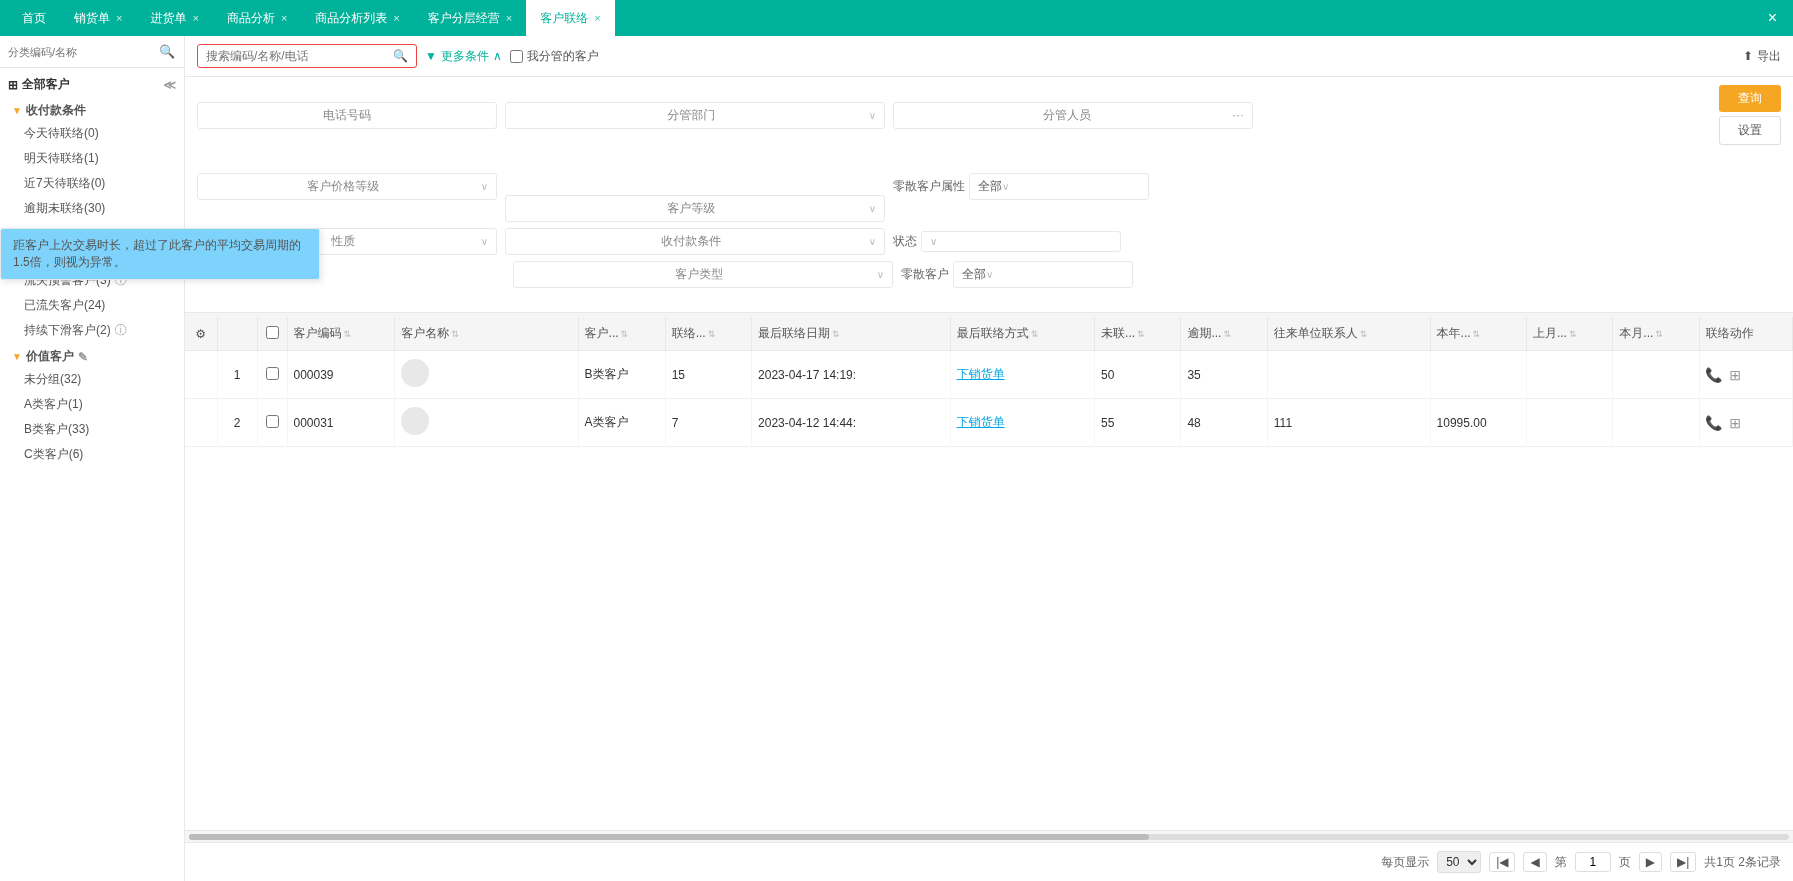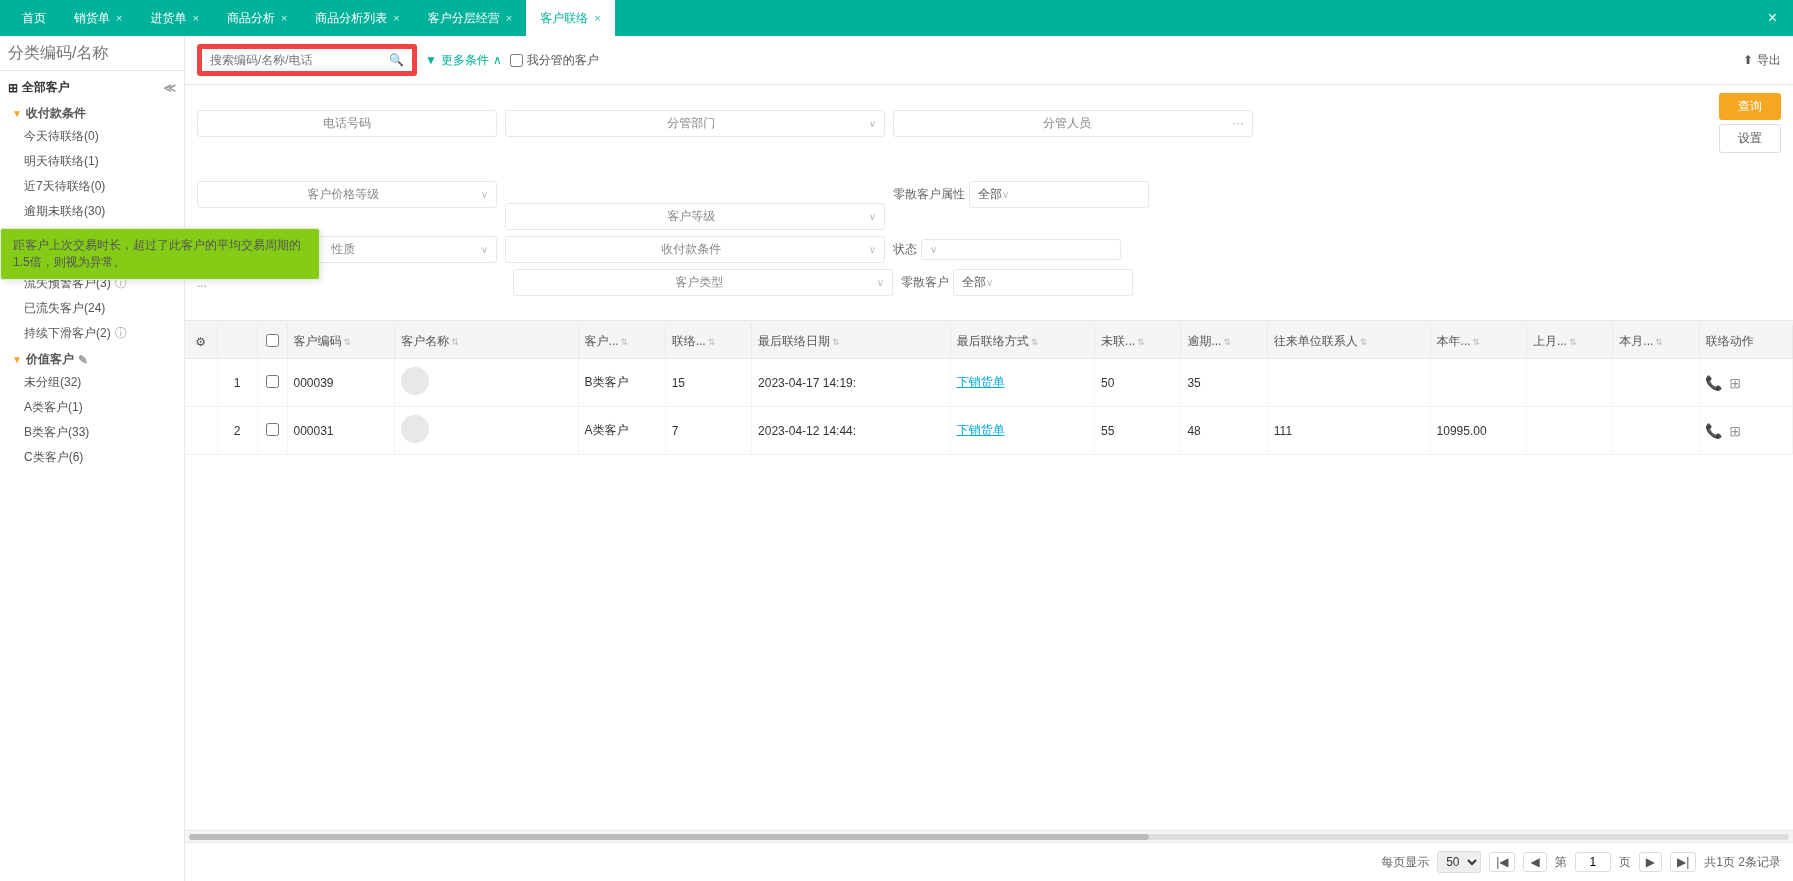--- a/index.html
+++ b/index.html
@@ -60,21 +60,21 @@
       padding: 8px;
       border-bottom: 1px solid #e8e8e8;
       display: flex;
       align-items: center;
       gap: 4px;
     }
     .sidebar-search input {
       flex: 1;
       border: none;
       outline: none;
-      font-size: 16px;
+      font-size: 11px;
       color: #6d28d9;
     }
     .sidebar-search .search-icon { color: #999; font-size: 13px; cursor: pointer; }
 
     .sidebar-body { flex: 1; overflow-y: auto; padding-bottom: 8px; }
 
     .sidebar-section-header {
       display: flex;
       align-items: center;
       padding: 8px 8px 4px 8px;
@@ -119,21 +119,21 @@
       align-items: center;
       gap: 4px;
     }
     .sidebar-subgroup .icon-btn { cursor: pointer; color: #999; }
 
     
     .tooltip-box {
       position: absolute;
       left: 0;
       top: 228px;
-      background: #84cc16;
+      background: #7dd3fc;
       border: 1px solid #e8e8e8;
       box-shadow: 2px 2px 6px rgba(0,0,0,0.1);
       padding: 8px 12px;
       font-size: 12px;
       color: #555;
       z-index: 100;
       max-width: 320px;
       border-radius: 3px;
     }
 
@@ -151,21 +151,21 @@
       background: white;
       padding: 8px 12px;
       border-bottom: 1px solid #e8e8e8;
       display: flex;
       align-items: center;
       gap: 8px;
     }
     .filter-search {
       display: flex;
       align-items: center;
-      border: 5px solid #ef4444;
+      border: 1px solid #ef4444;
       border-radius: 3px;
       padding: 4px 8px;
       width: 220px;
       background: white;
     }
     .filter-search input { border: none; outline: none; flex: 1; font-size: 12px; color: #999; }
     .filter-search .s-icon { color: #00b29a; }
     .filter-more {
       display: flex;
       align-items: center;

